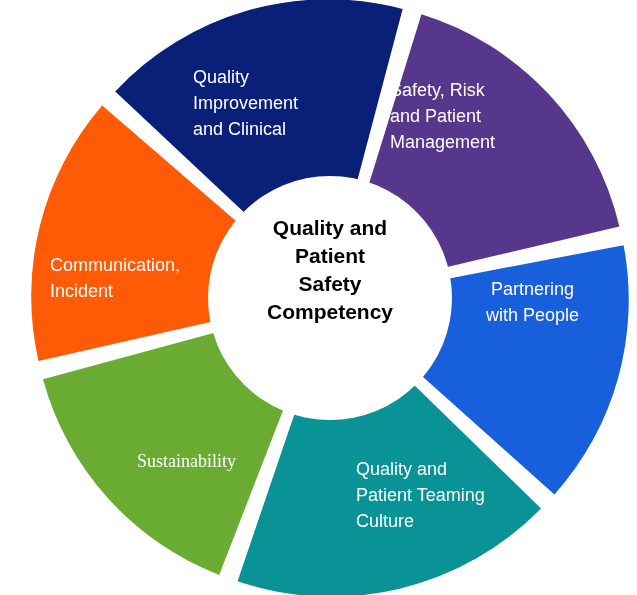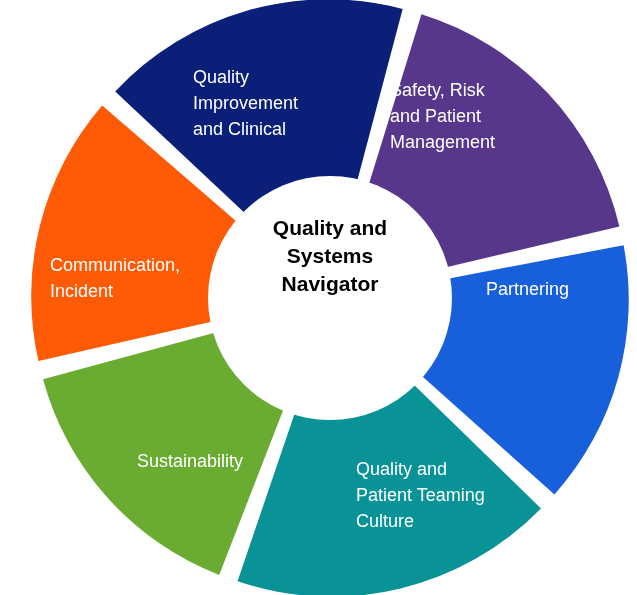--- a/index.html
+++ b/index.html
@@ -31,34 +31,36 @@
 </div>
 
 <div class="seg-label" style="left:390px; top:77px;">
   <span class="line">Safety, Risk</span>
   <span class="line">and Patient</span>
   <span class="line">Management</span>
 </div>
 
 <div class="seg-label" style="left:486px; top:276px;text-align:center;">
   <span class="line">Partnering</span>
+  <span class="line">with People</span>
 </div>
 
 <div class="seg-label" style="left:356px; top:456px;">
   <span class="line">Quality and</span>
   <span class="line">Patient Teaming</span>
   <span class="line">Culture</span>
 </div>
 
-<div class="seg-label" style="left:137px; top:448px;">
+<div class="seg-label" style="left:137px; top:448px;font-family:Liberation Serif, serif;">
   <span class="line">Sustainability</span>
 </div>
 
 <div class="seg-label" style="left:50px; top:252px;">
   <span class="line">Communication,</span>
   <span class="line">Incident</span>
 </div>
 
 <div class="center-title">
   <span class="line">Quality and</span>
-  <span class="line">Systems</span>
-  <span class="line">Navigator</span>
+  <span class="line">Patient</span>
+  <span class="line">Safety</span>
+  <span class="line">Competency</span>
 </div>
 
 </body></html>

